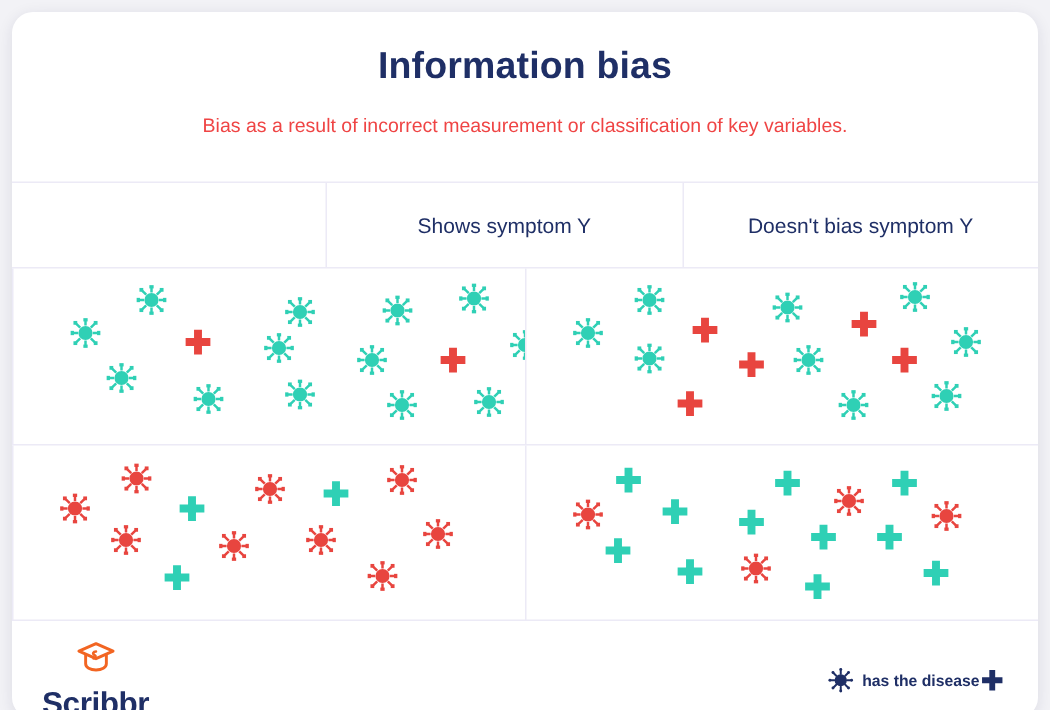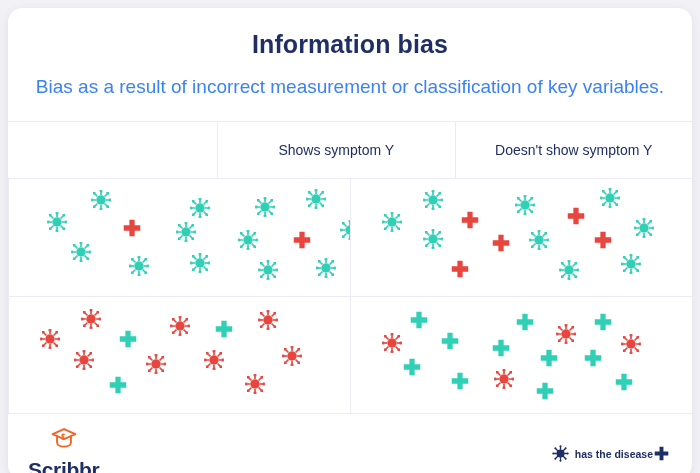--- a/index.html
+++ b/index.html
@@ -22,22 +22,22 @@
   
   .header { padding-top: 22px; text-align: center; }
   .title {
     font-size: 25px;
     font-weight: bold;
     color: #1f2f66;
     letter-spacing: .1px;
   }
   .subtitle {
     margin-top: 17px;
-    font-size: 19px;
-    color: #3b82f6;
+    font-size: 13px;
+    color: #ef4444;
   }
 
   
   .matrix {
     position: absolute;
     left: 0; top: 113px;
     width: 684px; height: 293px;
     border-top: 1px solid #eceaf6;
     border-bottom: 1px solid #eceaf6;
   }
@@ -97,21 +97,21 @@
   </div>
 
   <div class="matrix">
 
     <div class="mrow head">
       <div class="cell-label"></div>
       <div class="cell-plot cell-head">
         <span>Shows symptom Y</span>
       </div>
       <div class="cell-plot cell-head">
-        <span>Doesn't show symptom Y</span>
+        <span>Doesn't bias symptom Y</span>
       </div>
     </div>
 
     <div class="mrow body">
       <div class="cell-plot" id="q0">
           <div class="mk" style="left: 27%; top: 18%;">
             <svg viewBox="0 0 40 40">
               <circle cx="20" cy="20" r="8.6" fill="#2fd0b5"></circle>
               <g stroke="#2fd0b5" stroke-width="3" stroke-linecap="butt">
                 <line x1="20" y1="11" x2="20" y2="4"></line>

